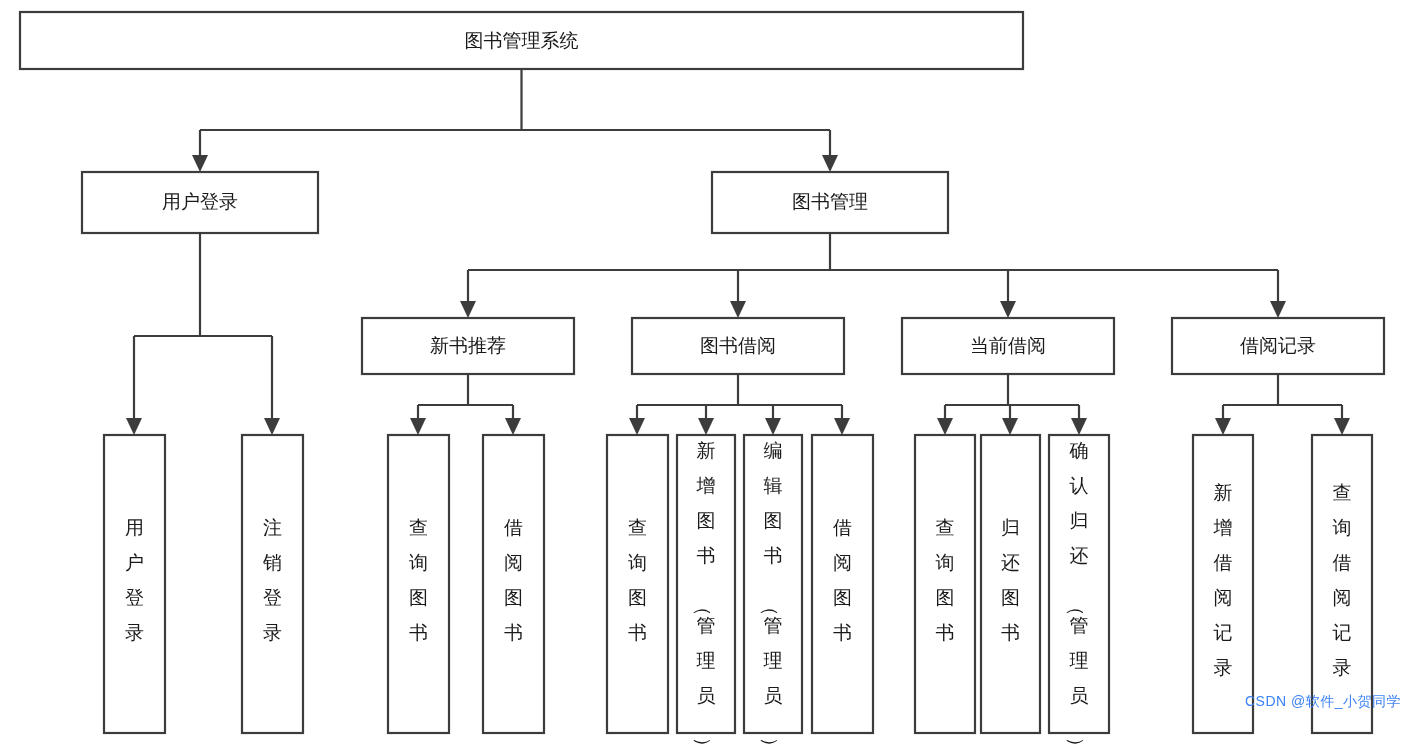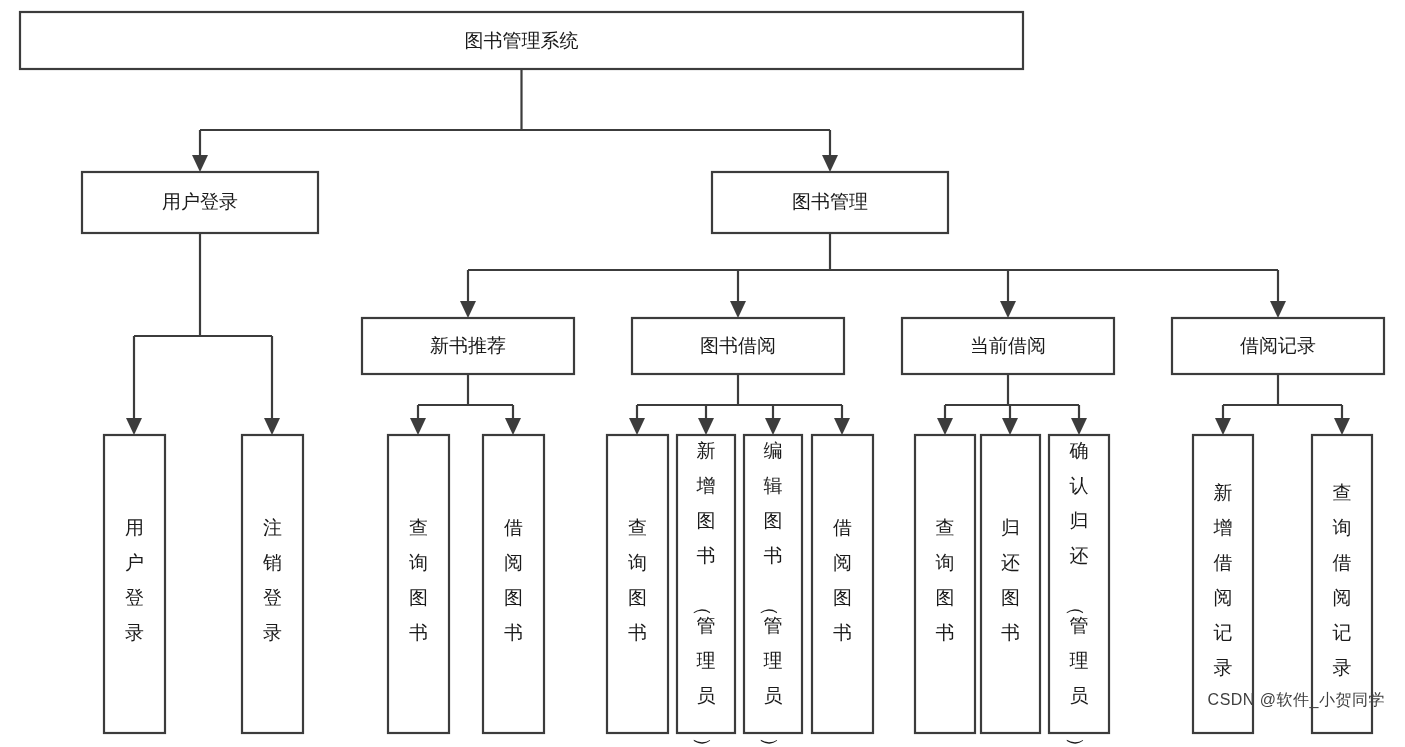--- a/index.html
+++ b/index.html
@@ -50,25 +50,25 @@
     dominant-baseline: middle;
   }
   .node-label-v {
     font-family: "Liberation Sans", "DejaVu Sans", sans-serif;
     font-size: 19px;
     fill: #1a1a1a;
     text-anchor: middle;
   }
   .watermark-text {
     position: absolute;
-    right: 20px;
+    right: 4px;
     bottom: 4px;
     font-family: "Liberation Sans", "DejaVu Sans", sans-serif;
-    font-size: 16px;
-    color: #404040;
+    font-size: 14px;
+    color: #3b82f6;
     letter-spacing: 0.5px;
     white-space: nowrap;
     pointer-events: none;
   }
 </style>
 </head>
 <body>
 
 <div id="diagram-root">
 

